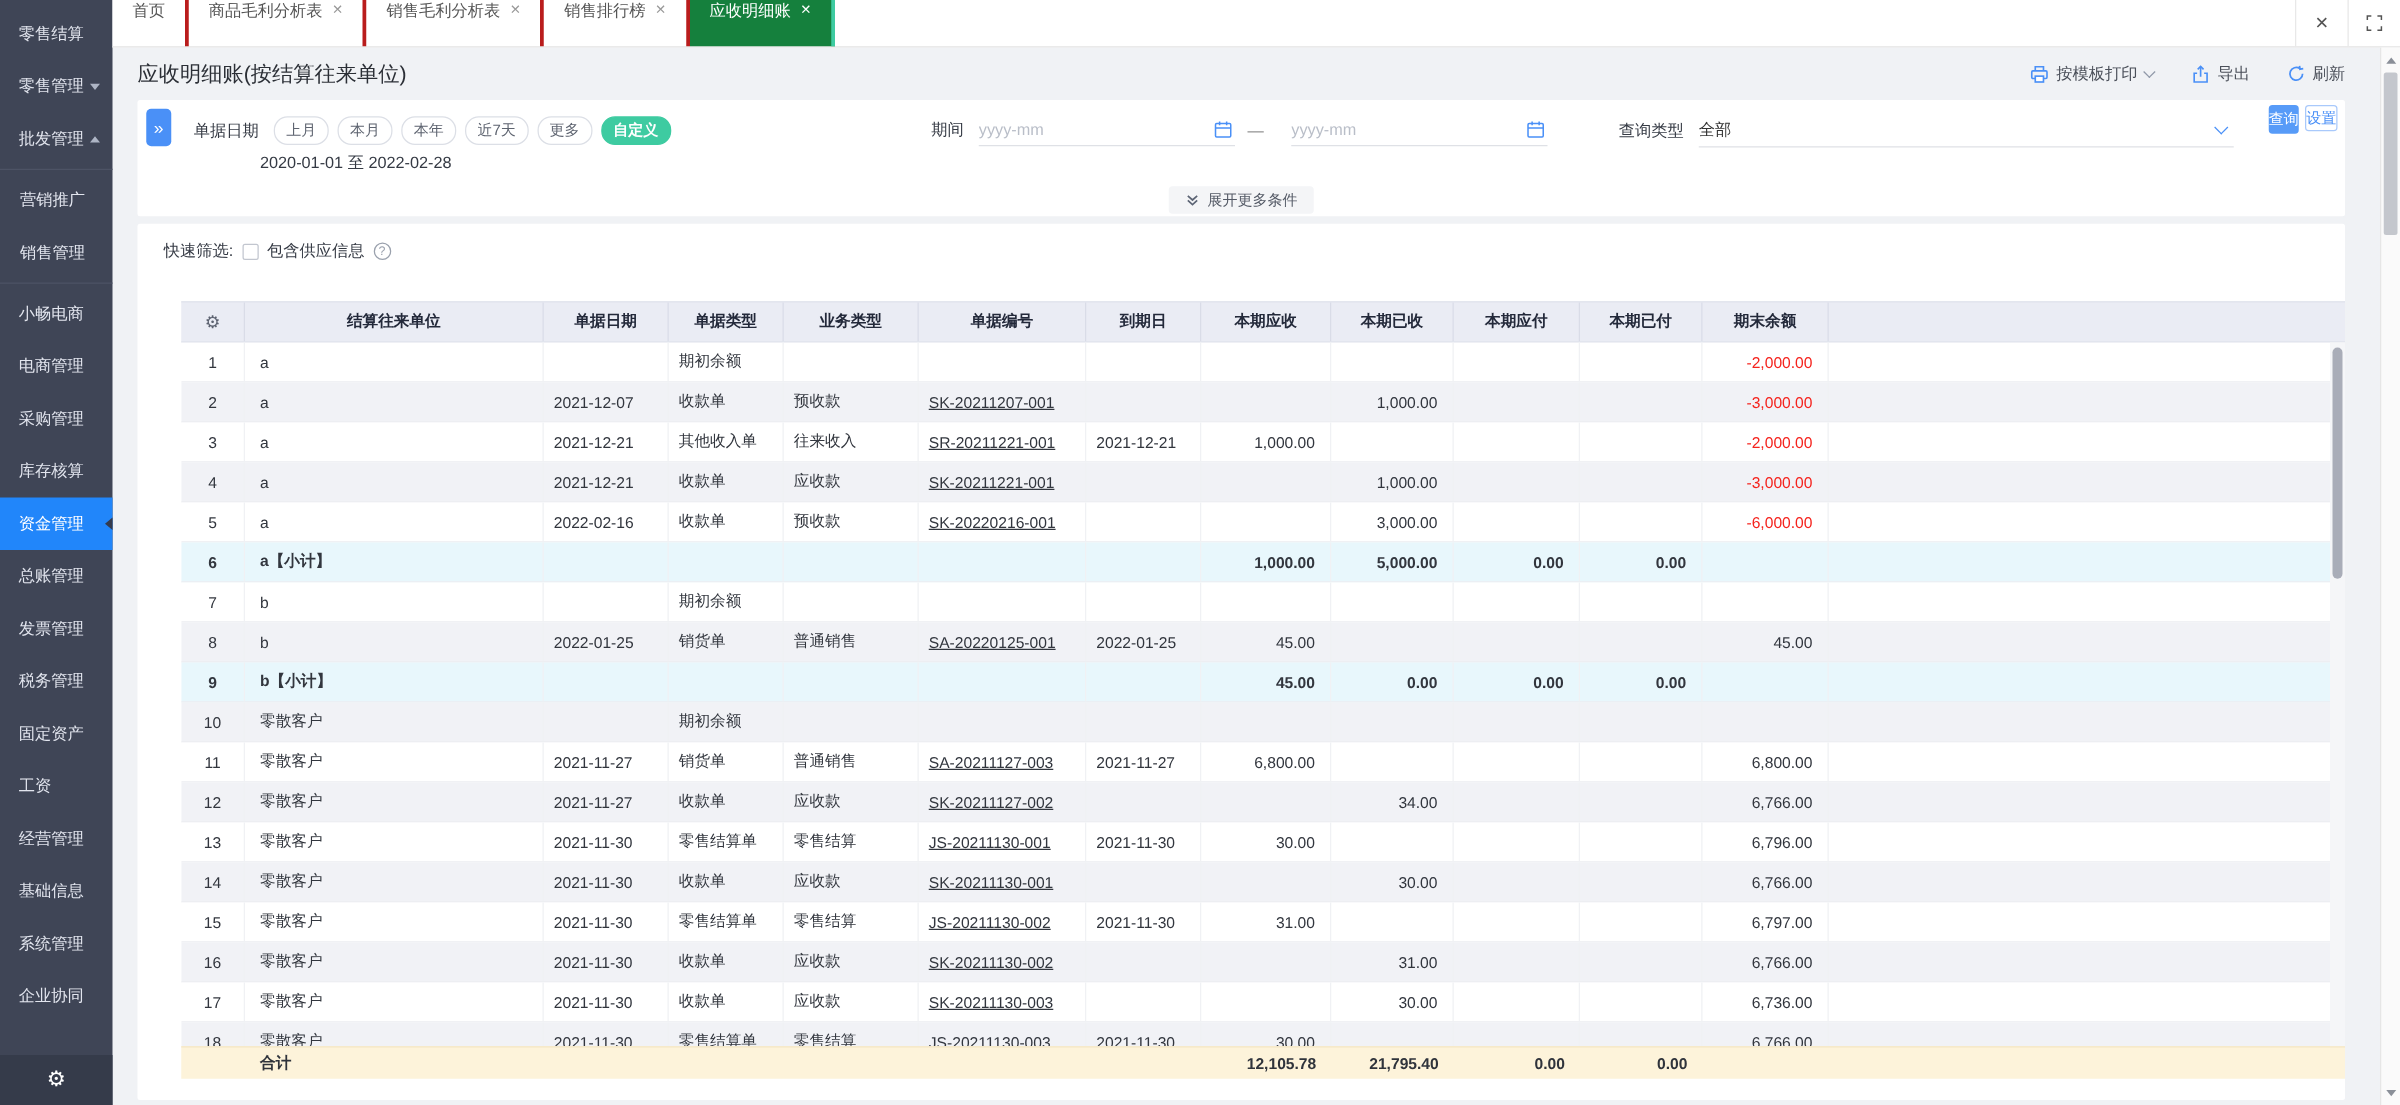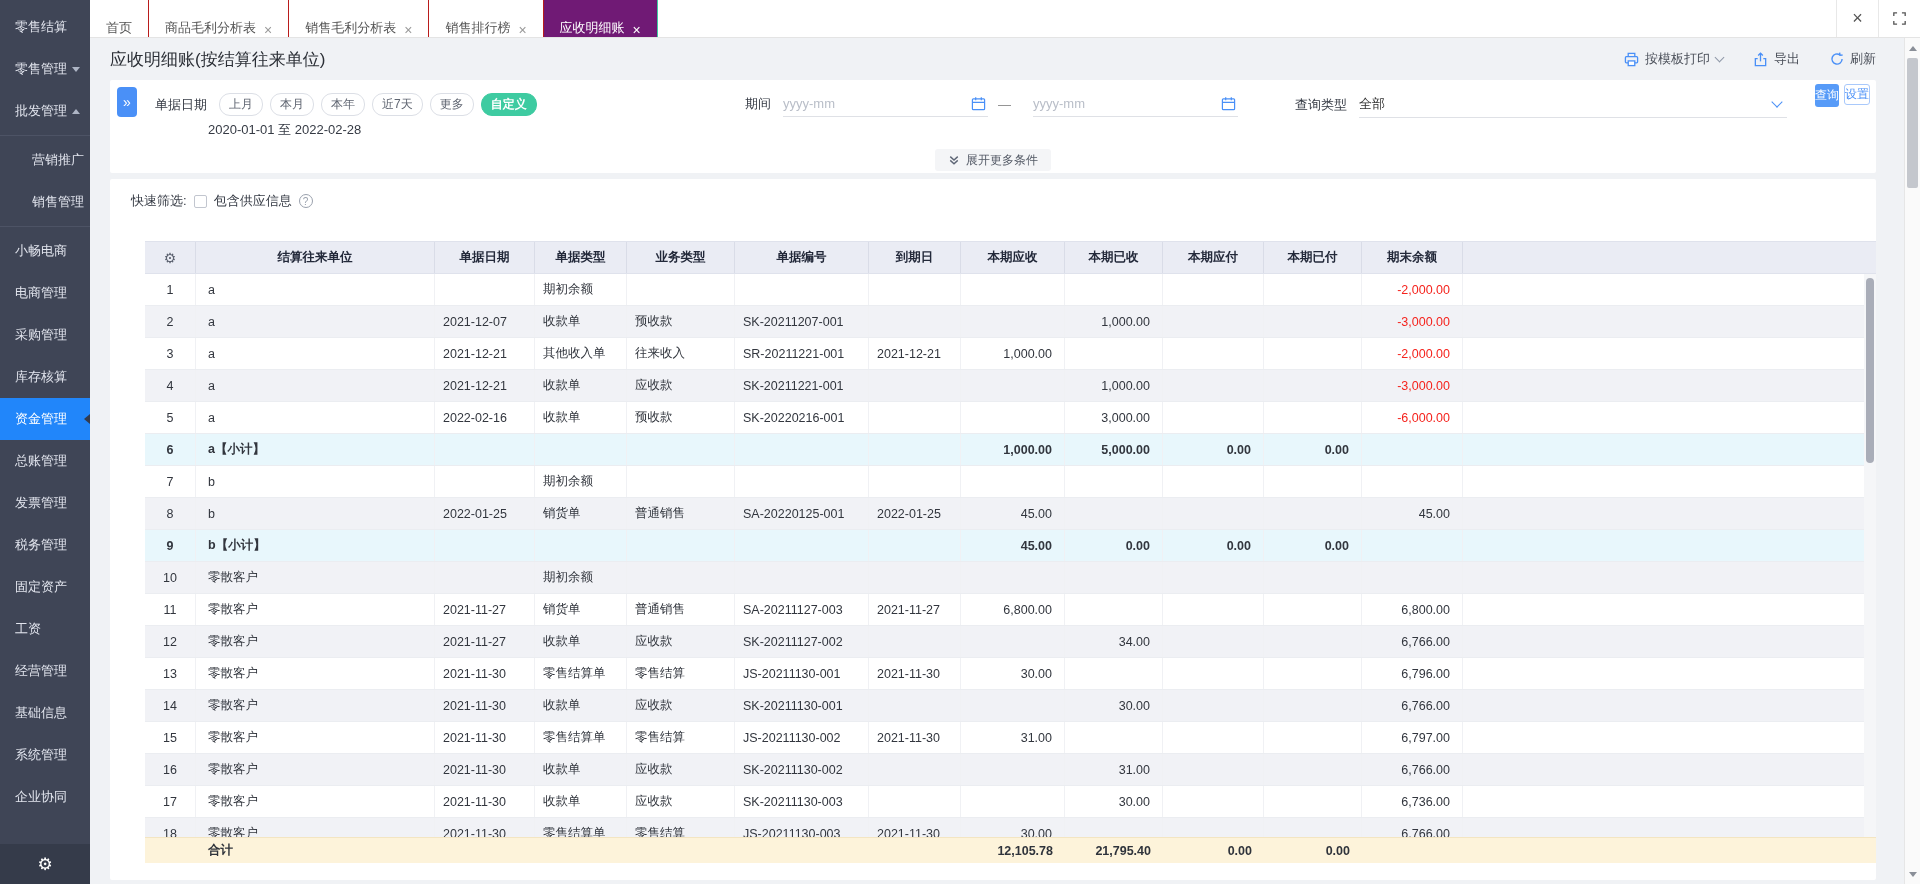--- a/index.html
+++ b/index.html
@@ -2,34 +2,34 @@
 <html><head>
 <meta charset="utf-8">
 <style>
   *{margin:0;padding:0;box-sizing:border-box}
   html,body{overflow:hidden}
   body{width:1920px;height:884px;font-family:"Liberation Sans","DejaVu Sans",sans-serif;display:flex;background:#f0f2f5;color:#333;font-size:13px}
 
   
   .sidebar{width:90px;min-width:90px;height:884px;background:#3f4556;position:relative;padding-top:6px}
   .sb-item{height:42px;display:flex;align-items:center;padding-left:15px;color:#e2e5ee;font-size:13px;cursor:pointer;position:relative;white-space:nowrap}
-  .sb-item.sub{padding-left:32px}
+  .sb-item.sub{padding-left:16px}
   .sb-item.active{background:#2186fa;color:#fff}
   .sb-item.active::after{content:"";position:absolute;right:0;top:50%;margin-top:-5px;border-top:5px solid transparent;border-bottom:5px solid transparent;border-right:6px solid #343b4d}
   .tri{margin-left:5px;width:0;height:0;border-left:4px solid transparent;border-right:4px solid transparent;display:inline-block}
   .tri.down{border-top:5px solid #aeb5c5}
   .tri.up{border-bottom:5px solid #aeb5c5}
   .sb-divider{height:1px;background:#4d5365;margin:3px 0}
   .sb-footer{position:absolute;bottom:0;left:0;width:90px;height:40px;background:#353b4a;display:flex;align-items:center;justify-content:center;color:#fff;font-size:17px;cursor:pointer}
 
   
   .main{flex:1;position:relative;height:884px}
   .tabbar{height:38px;background:#fff;display:flex;border-bottom:1px solid #e4e4e4}
-  .tab{display:flex;align-items:flex-end;padding:0 16px;font-size:13px;color:#555;border-right:1px solid #b91c1c;cursor:pointer;white-space:nowrap}
-  .tab.active{background:#701a75;color:#fff;border-right-color:#3ecba1}
+  .tab{display:flex;align-items:flex-start;padding:0 16px;font-size:13px;color:#555;border-right:3px solid #b91c1c;cursor:pointer;white-space:nowrap}
+  .tab.active{background:#15803d;color:#fff;border-right-color:#3ecba1}
   .tab-x{margin-left:8px;font-size:14px;color:#999;line-height:1}
   .tab.active .tab-x{color:#fff}
   .win-controls{margin-left:auto;display:flex}
   .win-btn{width:42px;display:flex;align-items:center;justify-content:center;border-left:1px solid #e8e8e8;color:#555;cursor:pointer;font-size:18px}
 
   .content{position:absolute;top:38px;left:0;right:16px;bottom:0;padding:0 28px 0 20px}
   .title-row{height:42px;display:flex;align-items:center}
   .page-title{font-size:17px;color:#2b2f36}
   .toolbar{margin-left:auto;display:flex;align-items:flex-start;gap:30px}
   .tool{display:flex;align-items:center;gap:6px;font-size:13px;color:#4a4f59;cursor:pointer}
@@ -74,21 +74,21 @@
   .tr{display:flex;height:32px;border-bottom:1px solid #ebedf1;background:#fff}
   .tr.stripe{background:#f1f2f6}
   .tr.subtotal{background:#e8f7fc;font-weight:bold}
   .td{display:flex;align-items:center;font-size:12.5px;color:#32363e;border-right:1px solid #f0f1f4;overflow:hidden;white-space:nowrap}
   .td.cf{border-right:none}
   .td.c0{justify-content:center}
   .td.c1{padding-left:12px}
   .td.c2,.td.c3,.td.c4,.td.c5,.td.c6{padding-left:8px}
   .td.c7,.td.c8,.td.c9,.td.c10,.td.c11{justify-content:flex-end;padding-right:12px}
   .td.neg{color:#f5231d}
-  .doclink{cursor:pointer}
+  .doclink{text-decoration:underline;cursor:pointer}
   .c0{width:51px}.c1{width:239px}.c2{width:100px}.c3{width:92px}.c4{width:108px}.c5{width:134px}
   .c6{width:92px}.c7{width:104px}.c8{width:98px}.c9{width:101px}.c10{width:98px}.c11{width:101px}
   .cf{flex:1}
   .total-row{display:flex;height:26px;background:#fdf3da;font-weight:bold;position:relative;z-index:2;border-top:1px solid #f3e5c2}
   .total-row .td{border-right:none;color:#2f333b;font-weight:bold}
 
   .tbl-scroll{position:absolute;right:0;top:0;width:12px;height:563px;background:#f5f6f8;z-index:3;cursor:pointer}
   .tbl-thumb{position:absolute;top:4px;left:2px;width:8px;height:185px;background:#a9adb8;border-radius:4px}
 
   .page-scroll{position:absolute;right:0;top:38px;bottom:0;width:16px;background:#fafafa;border-left:1px solid #e6e6e6}

